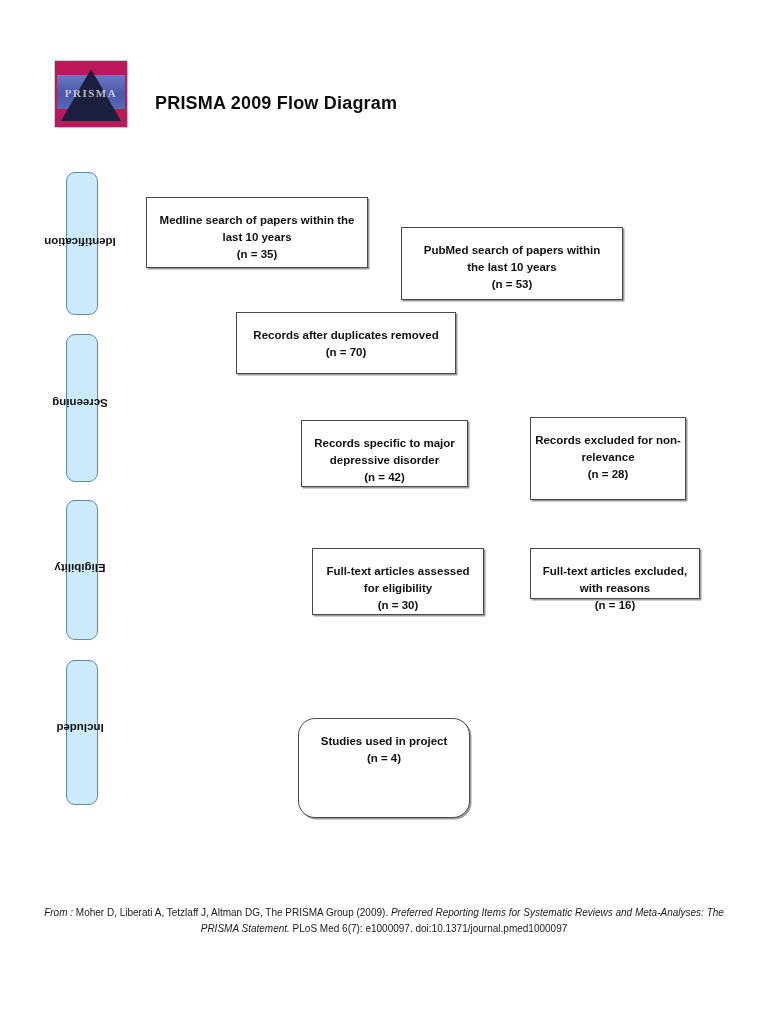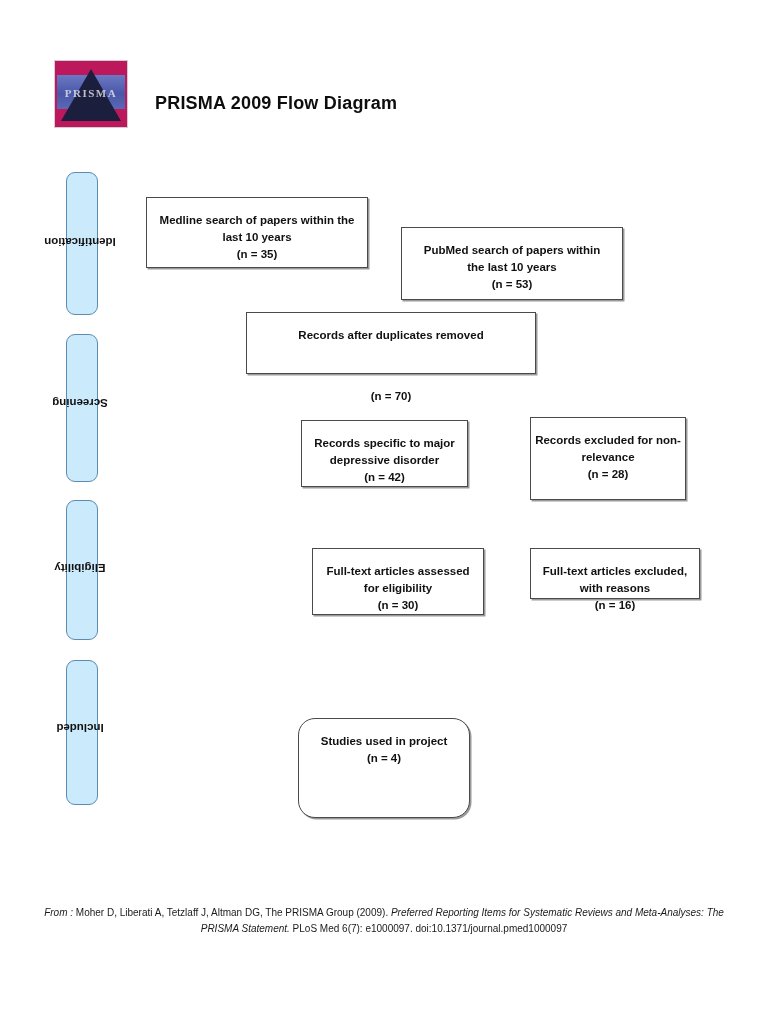--- a/index.html
+++ b/index.html
@@ -167,21 +167,21 @@
     <div class="flow-box" style="left: 146px; top: 197px; width: 222px; height: 71px;">
       <div class="line">Medline search of papers within the</div>
       <div class="line">last 10 years</div>
       <div class="line">(n = 35)</div>
     </div>
     <div class="flow-box" style="left: 401px; top: 196px; width: 222px; height: 73px; margin-top: 31px;">
       <div class="line">PubMed search of papers within</div>
       <div class="line">the last 10 years</div>
       <div class="line">(n = 53)</div>
     </div>
-    <div class="flow-box" style="left: 246px; top: 312px; width: 290px; height: 62px; gap: 44px;">
+    <div class="flow-box" style="left: 236px; top: 312px; width: 220px; height: 62px;">
       <div class="line">Records after duplicates removed</div>
       <div class="line">(n = 70)</div>
     </div>
     <div class="flow-box" style="left: 301px; top: 420px; width: 167px; height: 67px;">
       <div class="line">Records specific to major</div>
       <div class="line">depressive disorder</div>
       <div class="line">(n = 42)</div>
     </div>
     <div class="flow-box" style="left: 530px; top: 417px; width: 156px; height: 83px;">
       <div class="line">Records excluded for non-</div>

